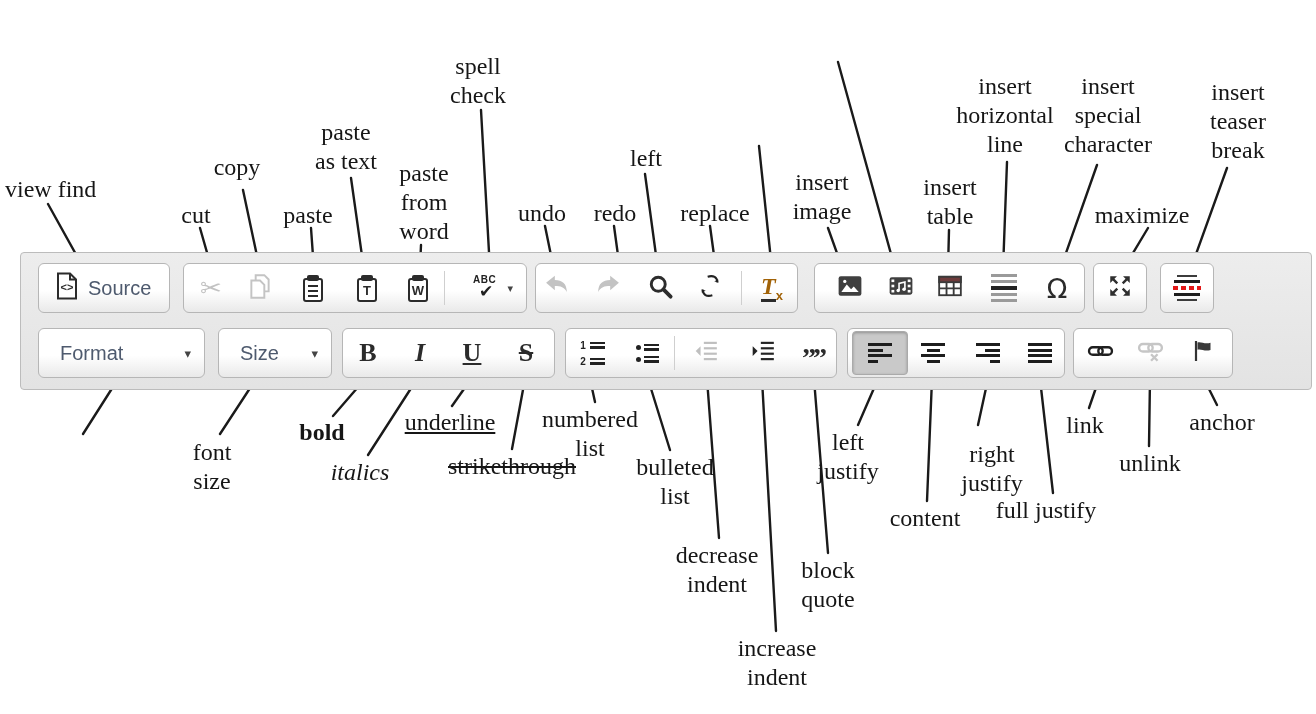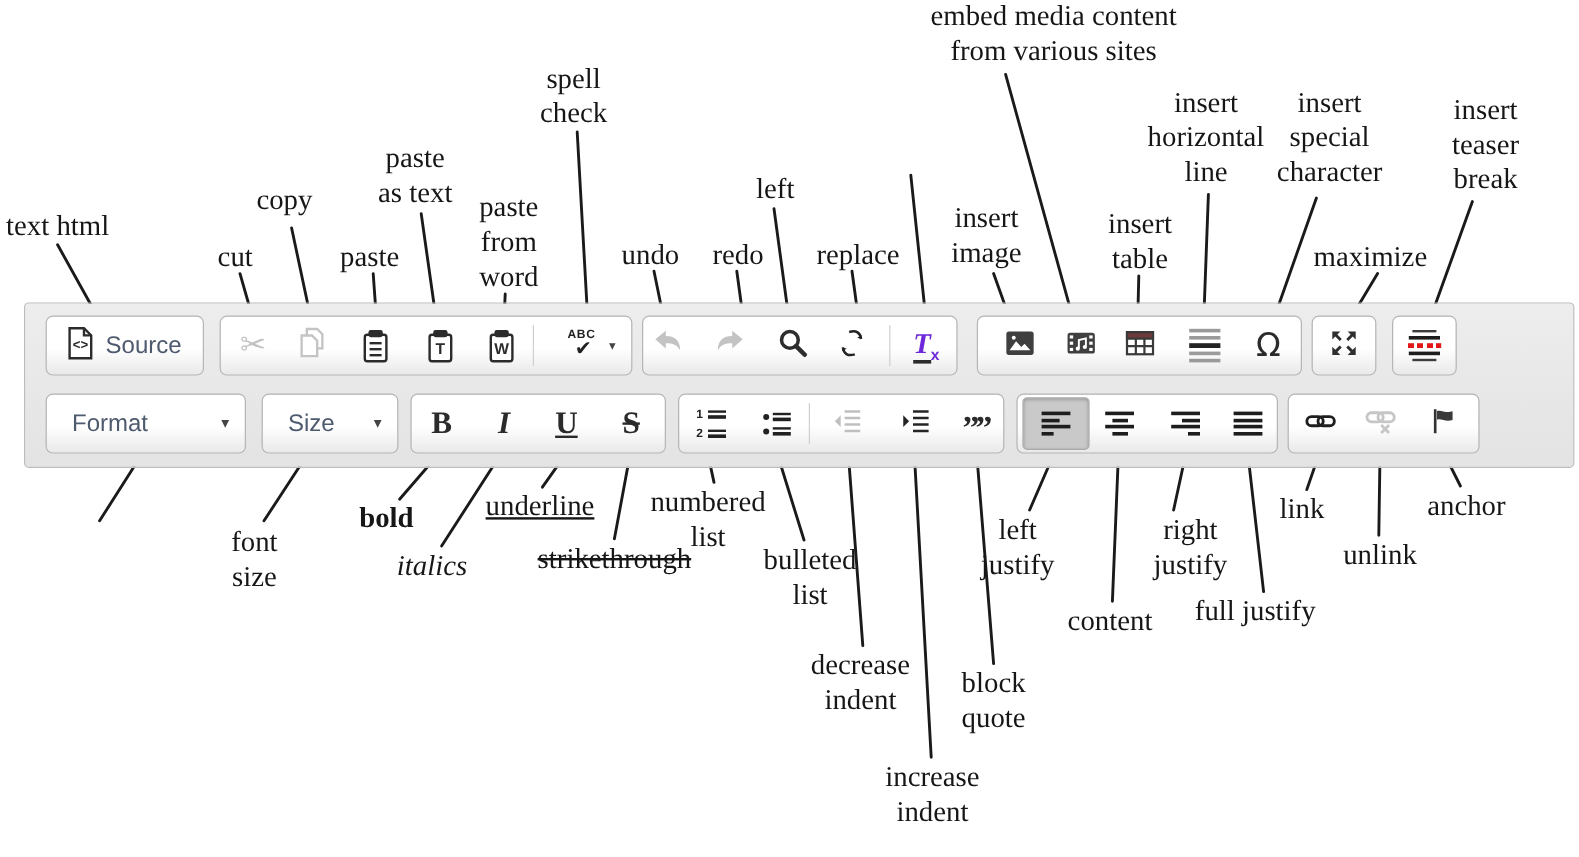--- a/index.html
+++ b/index.html
@@ -51,21 +51,21 @@
   .clip .cbody{position:absolute;left:1px;right:1px;top:3px;bottom:0;border:2px solid #2b2b2b;border-radius:3px;background:#fff;}
   .clip .ctop{position:absolute;top:0;left:50%;transform:translateX(-50%);width:12px;height:6px;background:#2b2b2b;border-radius:2px;}
   .clip .cl{position:absolute;left:6px;right:6px;height:2px;background:#2b2b2b;}
   .clip .cletter{position:absolute;left:0;right:0;top:8px;text-align:center;font:700 13px "Liberation Sans",sans-serif;color:#2b2b2b;}
   
   .spell{position:relative;width:30px;height:28px;}
   .spell b{position:absolute;left:0;top:0;font:700 10px "Liberation Sans",sans-serif;color:#222;letter-spacing:.5px;}
   .spell .chk{position:absolute;left:6px;top:7px;font:700 17px "DejaVu Sans",sans-serif;color:#222;}
   .spell .sc-caret{position:absolute;right:-10px;top:8px;font:11px "DejaVu Sans",sans-serif;color:#444;}
   
-  .tx{font:italic 700 24px "Liberation Serif",serif;color:#6d28d9;border-bottom:0;}
+  .tx{font:italic 700 24px "Liberation Serif",serif;color:#a16207;border-bottom:0;}
   .tx i{border-bottom:3px solid #2b2b2b;padding-bottom:0px;font-style:italic;}
   .tx sub{font:700 13px "Liberation Sans",sans-serif;font-style:normal;}
   
   .stack{display:flex;flex-direction:column;justify-content:center;gap:3px;width:26px;}
   .stack i{display:block;height:3px;background:#9a9a9a;}
   .stack i.dark{background:#232323;height:4px;}
   .tstack{display:flex;flex-direction:column;gap:3px;width:28px;align-items:center;}
   .tstack i{display:block;height:3px;background:#1d1d1d;}
   .tstack .thin{width:20px;height:2px;background:#3c3c3c;}
   .tstack .full{width:26px;}
@@ -453,39 +453,37 @@
   </div>
   <div class="ibtn r2" style="left:1203px;">
     <span>
       <svg width="24" height="26" viewBox="0 0 24 24">
         <line x1="5" y1="2" x2="5" y2="22" stroke="#333" stroke-width="2.2"></line>
         <path d="M6.5 3.5 C10 2.2 13.5 5.6 19.5 3.8 L19.5 11 C13.5 12.8 10 9.4 6.5 10.7 Z" fill="#3a3a3a"></path>
       </svg>
     </span>
   </div>
 
-  <div class="lbl left" style="left:5px;top:175px;">text html</div>
+  <div class="lbl left" style="left:5px;top:175px;">view find</div>
   <div class="lbl" style="left:196px;top:201px;">cut</div>
   <div class="lbl" style="left:237px;top:153px;">copy</div>
   <div class="lbl" style="left:308px;top:201px;">paste</div>
   <div class="lbl" style="left:346px;top:118px;">paste
 as text</div>
   <div class="lbl" style="left:424px;top:159px;">paste
 from
 word</div>
   <div class="lbl" style="left:478px;top:52px;">spell
 check</div>
   <div class="lbl" style="left:542px;top:199px;">undo</div>
   <div class="lbl" style="left:615px;top:199px;text-align:right;">redo</div>
   <div class="lbl" style="left:646px;top:144px;">left</div>
   <div class="lbl" style="left:715px;top:199px;">replace</div>
   <div class="lbl" style="left:822px;top:168px;">insert
 image</div>
-  <div class="lbl" style="left:878px;top:0px;">embed media content
-from various sites</div>
   <div class="lbl" style="left:950px;top:173px;">insert
 table</div>
   <div class="lbl" style="left:1005px;top:72px;">insert
 horizontal
 line</div>
   <div class="lbl" style="left:1108px;top:72px;">insert
 special
 character</div>
   <div class="lbl" style="left:1142px;top:201px;">maximize</div>
   <div class="lbl" style="left:1238px;top:78px;">insert
@@ -504,20 +502,20 @@
 list</div>
   <div class="lbl" style="left:717px;top:541px;">decrease
 indent</div>
   <div class="lbl" style="left:777px;top:634px;">increase
 indent</div>
   <div class="lbl" style="left:828px;top:556px;">block
 quote</div>
   <div class="lbl" style="left:848px;top:428px;">left
 justify</div>
   <div class="lbl" style="left:925px;top:504px;">content</div>
-  <div class="lbl" style="left:992px;top:428px;">right
+  <div class="lbl" style="left:992px;top:440px;">right
 justify</div>
   <div class="lbl" style="left:1046px;top:496px;">full justify</div>
   <div class="lbl" style="left:1085px;top:411px;text-align:center;">link</div>
   <div class="lbl" style="left:1150px;top:449px;">unlink</div>
   <div class="lbl" style="left:1222px;top:408px;">anchor</div>
 
 </div>
 
 </body></html>

